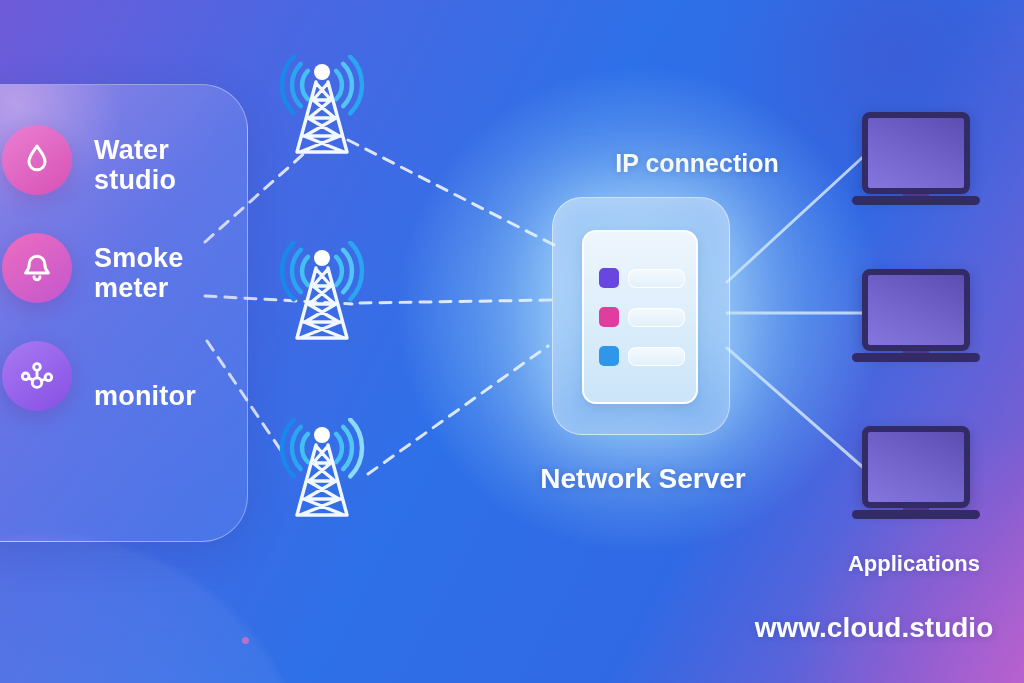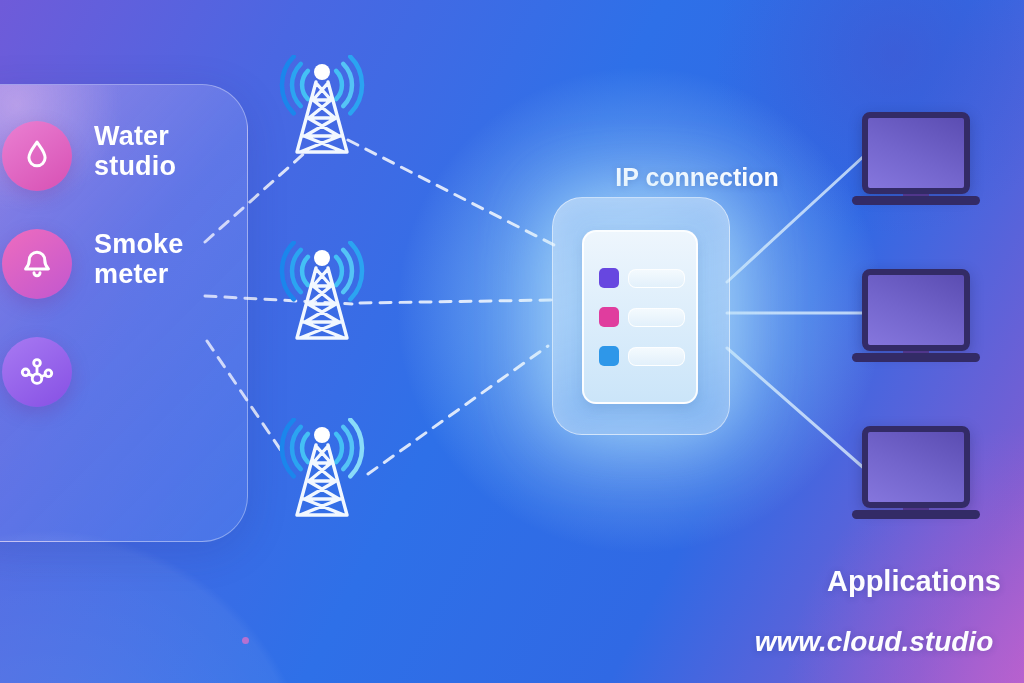--- a/index.html
+++ b/index.html
@@ -25,21 +25,21 @@
     left:-44px;top:84px;width:292px;height:458px;
     border-radius:46px;
     background:
       radial-gradient(circle 150px at 60px 20px, rgba(255,205,240,0.38), rgba(255,205,240,0) 70%),
       linear-gradient(135deg, rgba(232,214,252,0.34), rgba(168,176,250,0.22) 45%, rgba(150,168,250,0.16));
     border:1.5px solid rgba(255,255,255,0.35);
     box-shadow:0 10px 40px rgba(40,50,140,0.18);
     display:flex;flex-direction:column;
     padding:36px 0 0 45px;box-sizing:border-box;gap:34px;
   }
-  .s-item{display:flex;align-items:flex-start;gap:22px;height:74px;}
+  .s-item{display:flex;align-items:flex-end;gap:22px;height:74px;}
   .badge{
     width:70px;height:70px;border-radius:50%;
     display:flex;align-items:center;justify-content:center;flex:0 0 auto;
     box-shadow:0 6px 18px rgba(120,40,140,0.25);
   }
   .badge.squircle{border-radius:22px;}
   .s-label{color:#ffffff;font-size:27px;font-weight:700;line-height:30px;letter-spacing:.2px;}
   
   .tower{width:110px;height:105px;}
   .tw{fill:none;stroke-width:4.5;stroke-linecap:round;}
@@ -65,25 +65,25 @@
   .laptop{width:128px;height:93px;}
   .lap-screen{
     position:absolute;left:10px;top:0;width:96px;height:70px;
     border:6px solid #332b66;border-radius:8px;
     background:linear-gradient(205deg,#5b4db2 0%, #7365cc 55%, #8576dd 100%);
     box-shadow:0 4px 14px rgba(20,20,60,0.25);
   }
   .lap-hinge{position:absolute;left:51px;top:79px;width:26px;height:7px;background:#5c3e9c;border-radius:2px;}
   .lap-base{position:absolute;left:0;top:84px;width:128px;height:9px;background:#332b66;border-radius:4.5px;}
   
-  .cap{color:#fdfdff;font-weight:700;text-align:center;text-shadow:0 1px 6px rgba(30,50,120,0.25);margin-top:14px;}
+  .cap{color:#fdfdff;font-weight:700;text-align:center;text-shadow:0 1px 6px rgba(30,50,120,0.25);}
   .ip-label{left:597px;top:149px;width:200px;font-size:25px;}
   .server-label{left:528px;top:463px;width:230px;font-size:28px;}
-  .apps-label{left:814px;top:551px;width:200px;font-size:29px;}
-  .site-label{left:754px;top:612px;width:240px;font-size:28px;font-style:italic;}
+  .apps-label{left:814px;top:551px;width:200px;font-size:22px;}
+  .site-label{left:754px;top:612px;width:240px;font-size:28px;}
   .pink-dot{left:242px;top:637px;width:7px;height:7px;border-radius:50%;background:rgba(221,112,201,0.75);}
   .icon-svg{display:block;}
 </style>
 </head>
 <body>
 
 <div class="stage">
 
   <svg class="links" width="1024" height="683" viewBox="0 0 1024 683">
     <path class="dash" d="M205 242 L308 150"></path>
@@ -133,20 +133,21 @@
             <circle cx="12" cy="6.3" r="2.1"></circle>
             <circle cx="4.8" cy="12.2" r="2.1"></circle>
             <circle cx="19.2" cy="12.8" r="2.1"></circle>
             <path d="M12 13.2 L12 8.4"></path>
             <path d="M9.5 14.6 L6.6 13.2"></path>
             <path d="M14.7 15 L17.4 13.7"></path>
           </g>
         </svg>
       </div>
       <div class="s-label">
+        <div>monitor</div>
       </div>
     </div>
   </div>
 
   <svg class="abs tower" style="left:267px;top:55px" viewBox="0 0 110 105">
     <g>
       <path class="tw" stroke="#44c0f5" d="M40.9 15.9 A20 20 0 0 0 40.9 44.1"></path>
       <path class="tw" stroke="#2ba4f1" d="M33.8 8.8 A30 30 0 0 0 33.8 51.2"></path>
       <path class="tw" stroke="#1b86ec" d="M26.7 1.7 A40 40 0 0 0 26.7 58.3"></path>
       <path class="tw" stroke="#44c0f5" d="M69.1 15.9 A20 20 0 0 1 69.1 44.1"></path>
@@ -204,20 +205,21 @@
         <div class="sq" style="background: rgb(224, 61, 158);"></div>
         <div class="bar"></div>
       </div>
       <div class="srow">
         <div class="sq" style="background: rgb(46, 151, 233);"></div>
         <div class="bar"></div>
       </div>
     </div>
   </div>
 
+  <div class="abs cap server-label">Network Server</div>
 
   <div class="abs laptop" style="left:852px;top:112px">
     <div class="lap-hinge"></div>
     <div class="lap-screen"></div>
     <div class="lap-base"></div>
   </div>
   <div class="abs laptop" style="left:852px;top:269px">
     <div class="lap-hinge"></div>
     <div class="lap-screen"></div>
     <div class="lap-base"></div>

